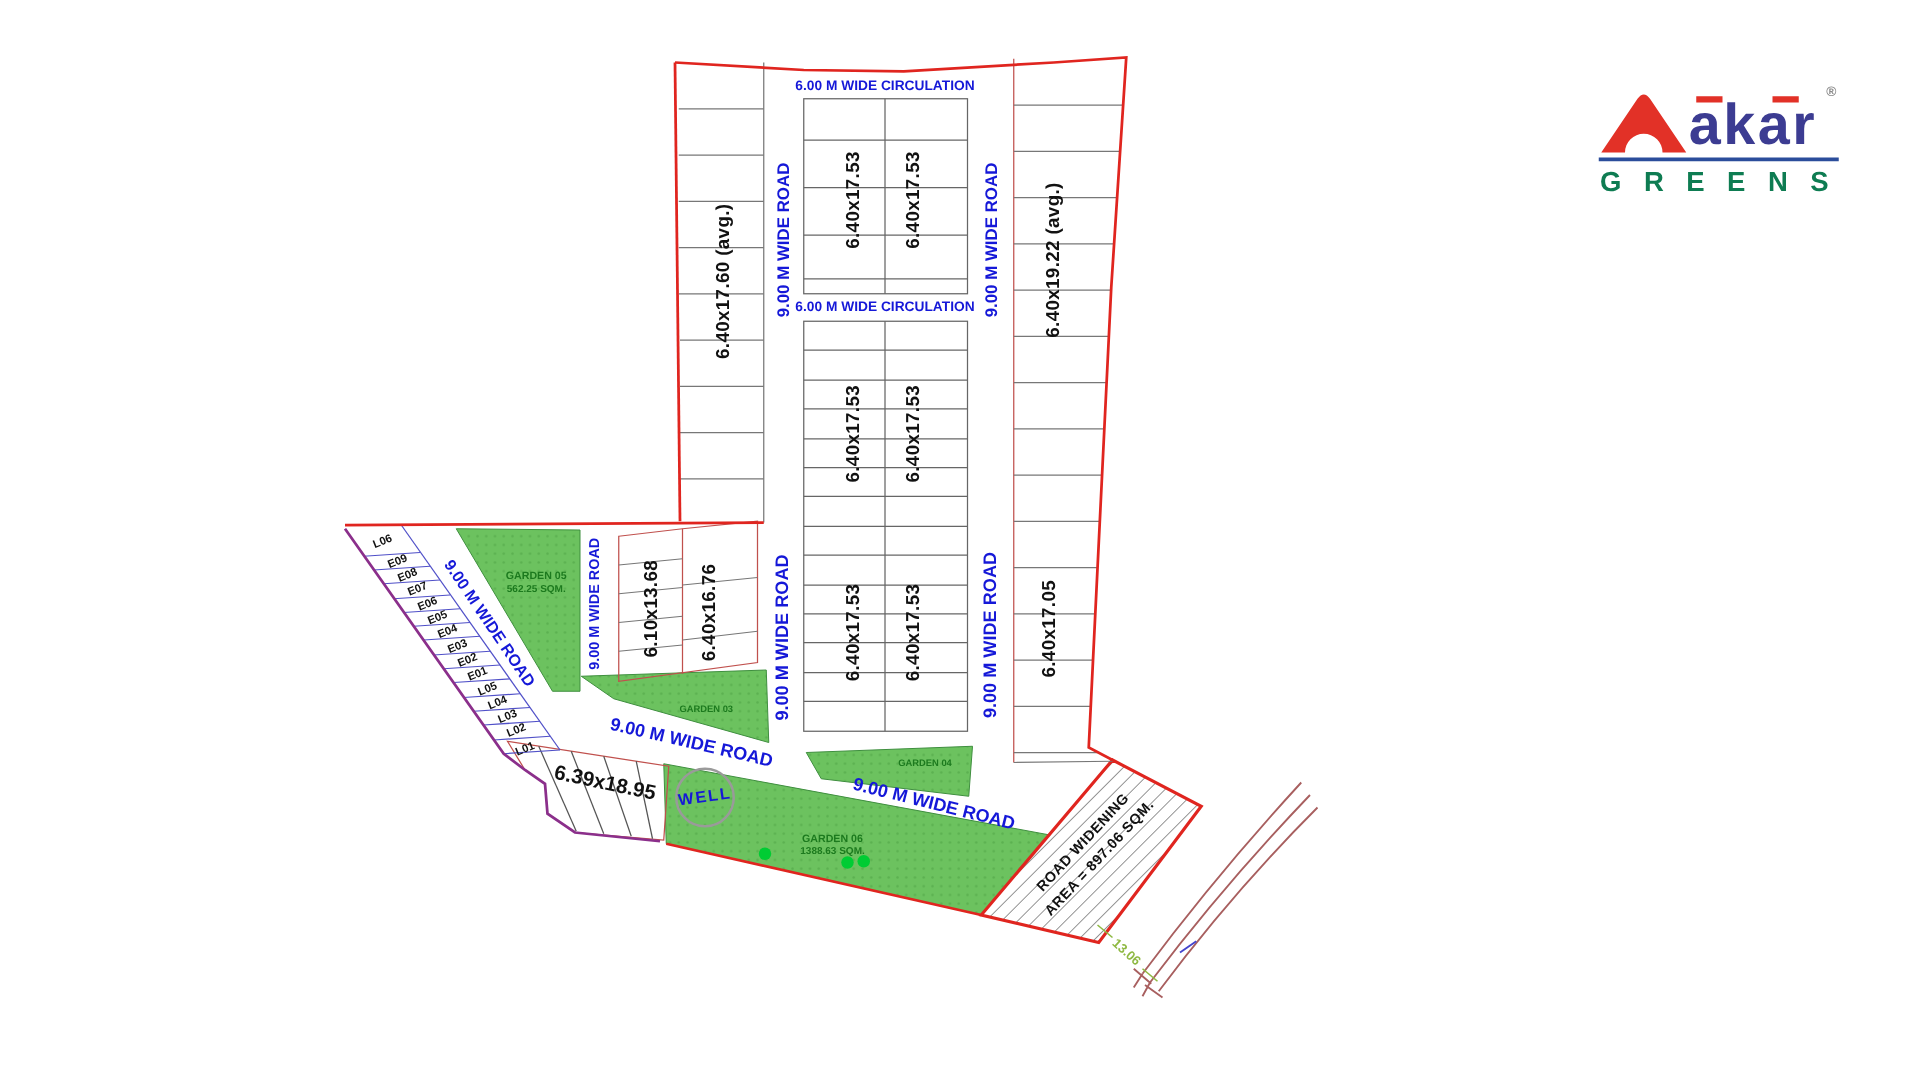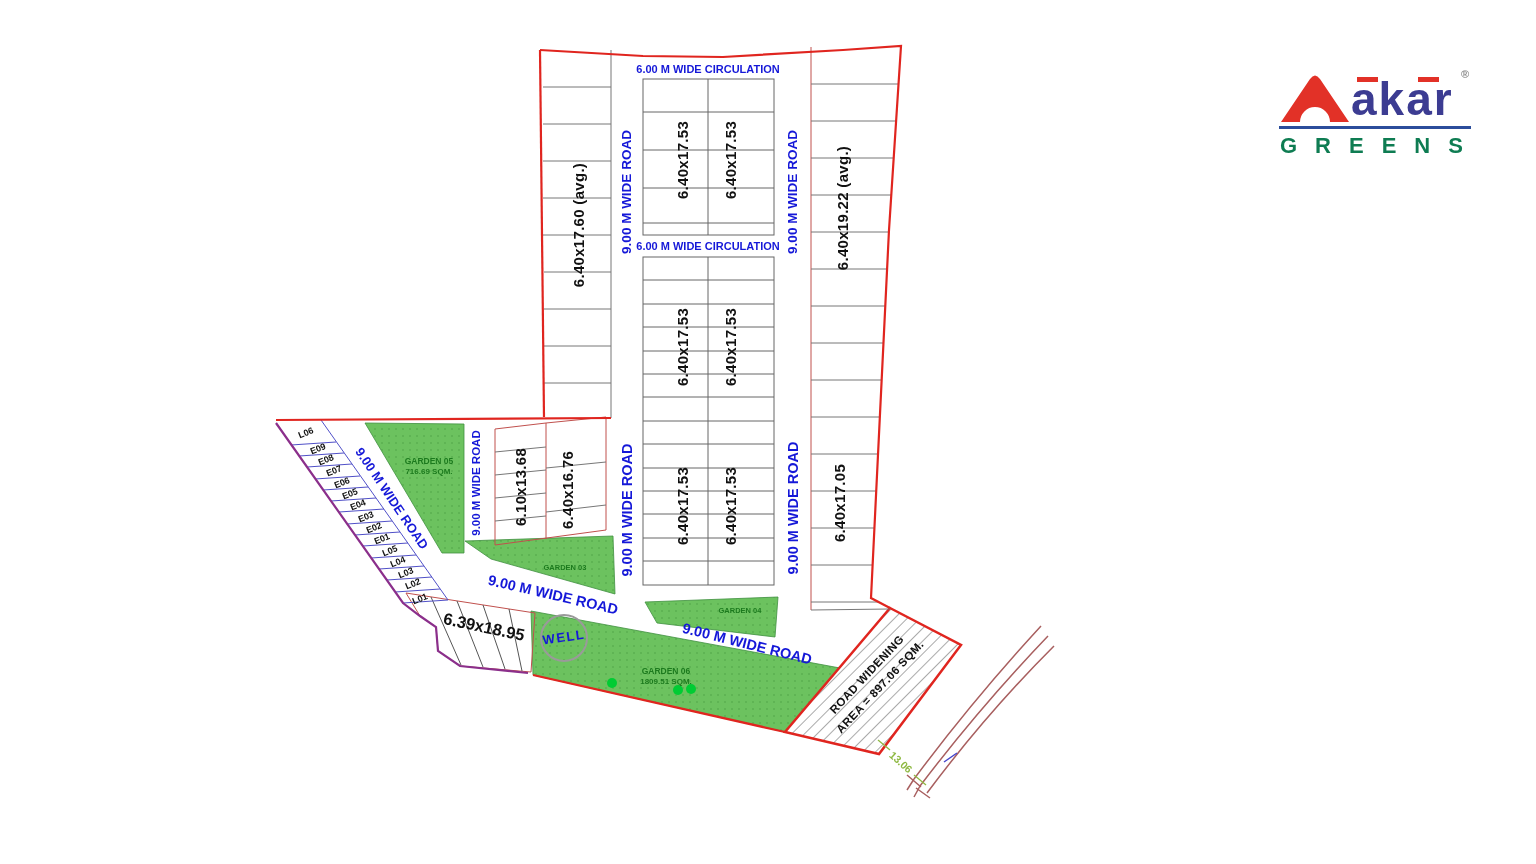--- a/index.html
+++ b/index.html
@@ -211,27 +211,27 @@
 <div class="lbl dim" style="left:660px;top:506px;transform:translate(-50%,-50%) rotate(-90deg)">6.40x17.53</div>
 <div class="lbl dim" style="left:708px;top:506px;transform:translate(-50%,-50%) rotate(-90deg)">6.40x17.53</div>
 <div class="lbl dim" style="left:820px;top:208px;transform:translate(-50%,-50%) rotate(-90deg)">6.40x19.22 (avg.)</div>
 <div class="lbl dim" style="left:817px;top:503px;transform:translate(-50%,-50%) rotate(-90deg)">6.40x17.05</div>
 <div class="lbl dim" style="left:498px;top:487px;transform:translate(-50%,-50%) rotate(-90deg)">6.10x13.68</div>
 <div class="lbl dim" style="left:545px;top:490px;transform:translate(-50%,-50%) rotate(-90deg)">6.40x16.76</div>
 <div class="lbl dim-c" style="left:461px;top:627px;transform:translate(-50%,-50%) rotate(12deg)">6.39x18.95</div>
 
 <div class="lbl green-txt gname" style="left:406px;top:466px">
   <div>GARDEN 05</div>
-  <div class="garea">716.69 SQM.</div>
+  <div class="garea">562.25 SQM.</div>
 </div>
 <div class="lbl green-txt gsmall" style="left:542px;top:568px">GARDEN 03</div>
 <div class="lbl green-txt gsmall" style="left:717px;top:611px">GARDEN 04</div>
 <div class="lbl green-txt gname" style="left:643px;top:676px">
   <div>GARDEN 06</div>
-  <div class="garea">1809.51 SQM.</div>
+  <div class="garea">1388.63 SQM.</div>
 </div>
 
 <div class="lbl blue well-lbl" style="left:541px;top:638px;transform:translate(-50%,-50%) rotate(-8deg)">WELL</div>
 
 <div class="lbl rw-lbl" style="left:851px;top:681px;transform:translate(-50%,-50%) rotate(-47deg)">
   <div>ROAD WIDENING</div>
   <div>AREA = 897.06 SQM.</div>
 </div>
 
 <div class="lbl dim13" style="left:878px;top:762px;transform:translate(-50%,-50%) rotate(42deg)">13.06</div>

